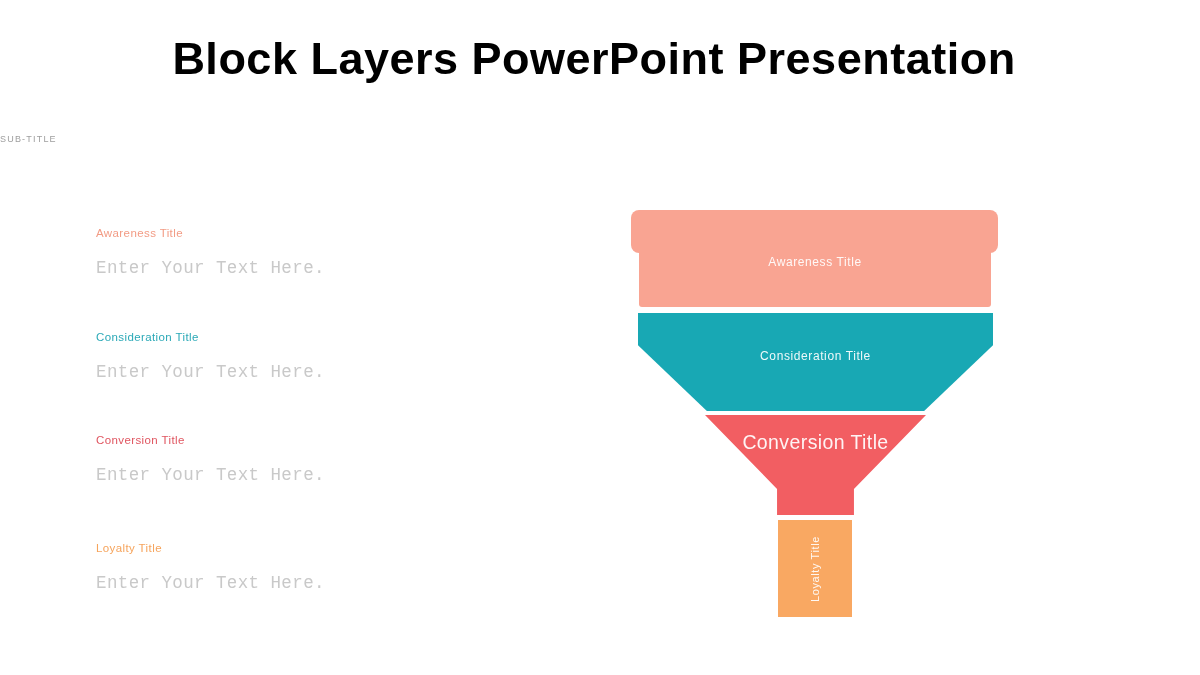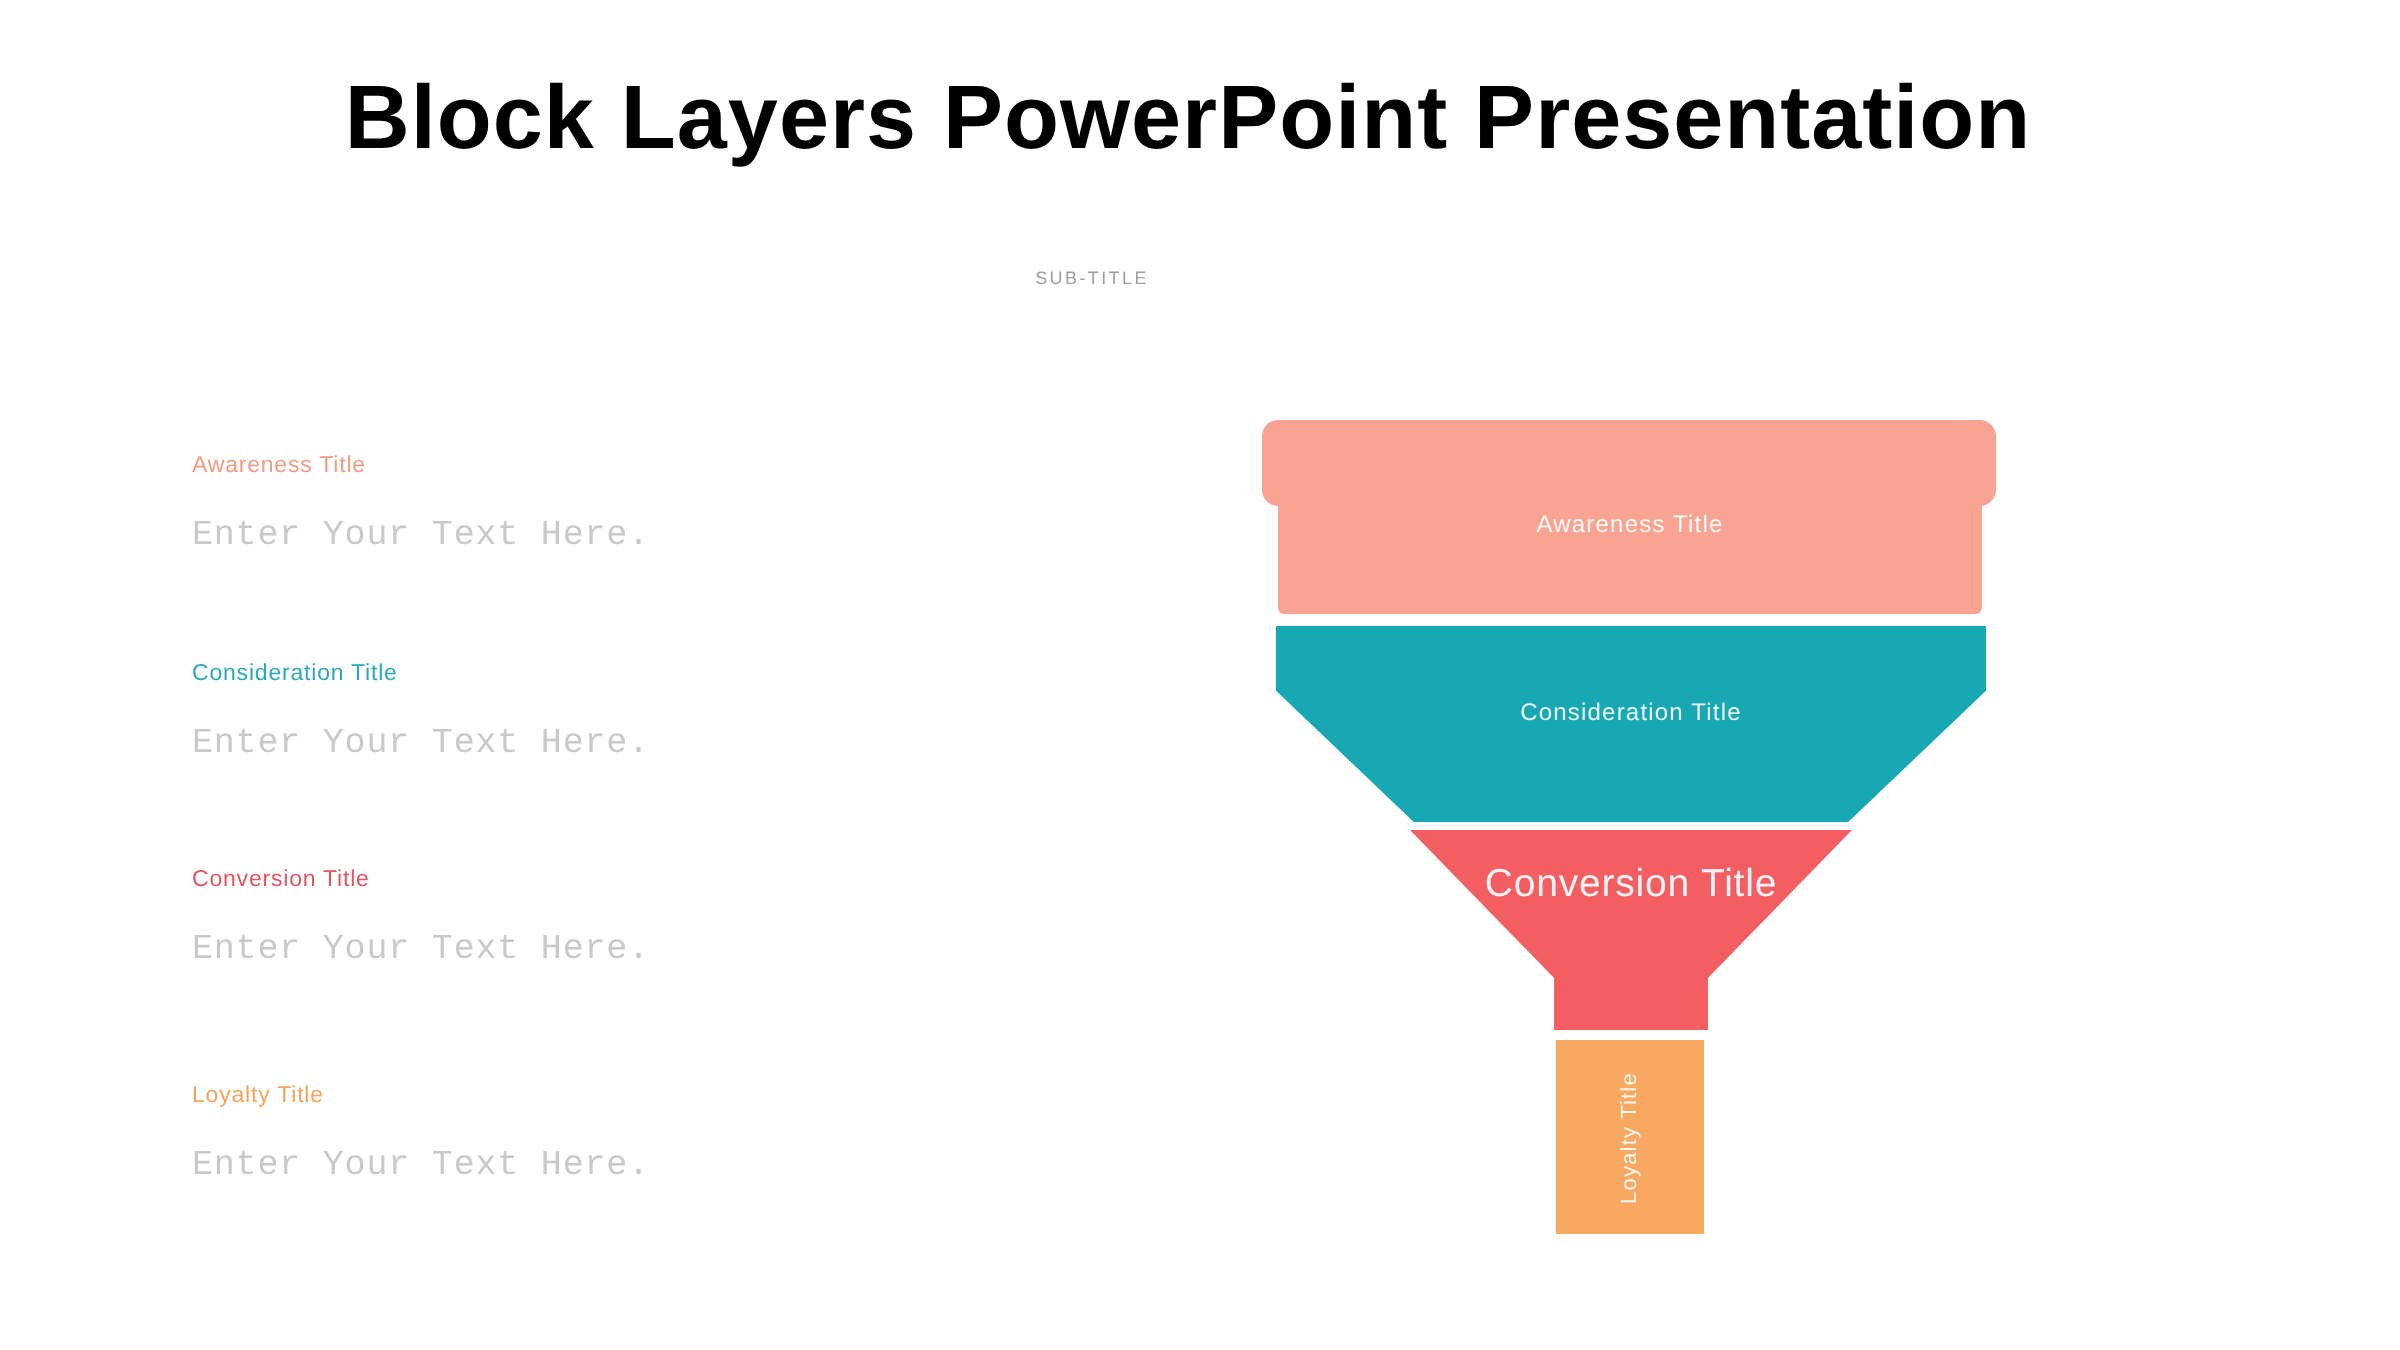--- a/index.html
+++ b/index.html
@@ -21,21 +21,20 @@
     text-align: center;
     font-size: 45px;
     font-weight: bold;
     letter-spacing: 0.5px;
     color: #000000;
   }
   .slide-subtitle {
     position: absolute;
     top: 134px; left: 0;
     width: 1092px;
-    text-align: center;
     font-size: 9px;
     letter-spacing: 1.2px;
     color: #9e9e9e;
   }
 
   
   .section { position: absolute; left: 96px; width: 360px; }
   .sec-label {
     font-size: 11.5px;
     letter-spacing: 0.4px;

